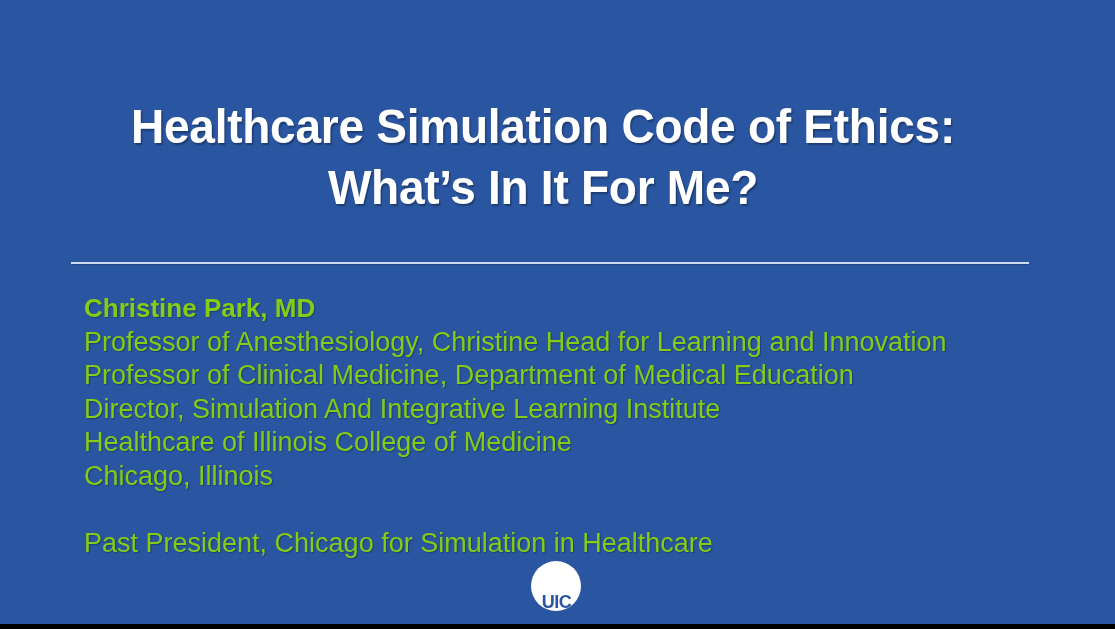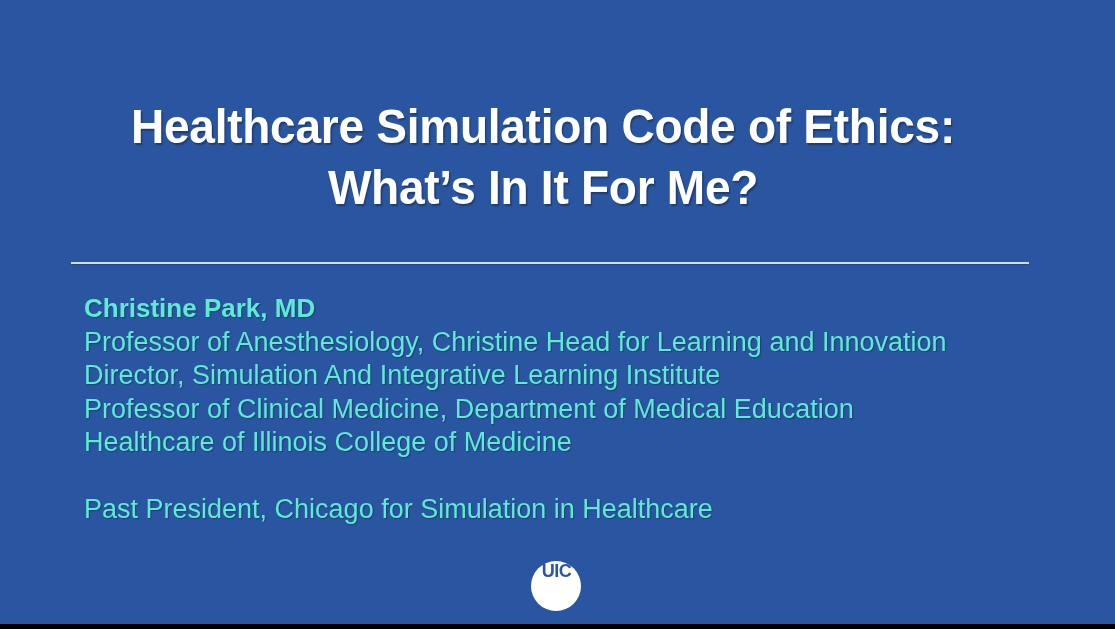--- a/index.html
+++ b/index.html
@@ -65,21 +65,21 @@
   .credits-block {
     position: absolute;
     left: 84px;
     top: 292px;
     width: 960px;
   }
   .credit-line {
     font-family: "Liberation Sans", sans-serif;
     font-size: 27px;
     line-height: 33.5px;
-    color: #5eead4;
+    color: #84cc16;
     white-space: nowrap;
     text-shadow: 1px 1px 1.2px rgba(0, 0, 0, 0.28);
   }
   .credit-line.is-bold {
     font-weight: bold;
     font-size: 26px;
   }
   .credit-line.is-spacer {
     height: 33.5px;
   }
@@ -87,21 +87,21 @@
   
   .uic-logo {
     position: absolute;
     left: 531px;
     top: 561px;
     width: 50px;
     height: 50px;
     border-radius: 50%;
     background: #ffffff;
     display: flex;
-    align-items: flex-start;
+    align-items: flex-end;
     justify-content: center;
   }
   .uic-logo-text {
     font-family: "Liberation Sans", sans-serif;
     font-weight: bold;
     font-size: 19px;
     letter-spacing: -0.6px;
     color: #2a55a0;
     transform: scaleX(0.95);
     line-height: 1;
@@ -115,23 +115,24 @@
   <div class="title-block">
     <div class="title-line">Healthcare Simulation Code of Ethics:</div>
     <div class="title-line">What’s In It For Me?</div>
   </div>
 
   <div class="divider-rule"></div>
 
   <div class="credits-block">
     <div class="credit-line is-bold">Christine Park, MD</div>
     <div class="credit-line">Professor of Anesthesiology,  Christine Head for Learning and Innovation</div>
+    <div class="credit-line">Professor of Clinical Medicine, Department of Medical Education</div>
     <div class="credit-line">Director, Simulation And Integrative Learning Institute</div>
-    <div class="credit-line">Professor of Clinical Medicine, Department of Medical Education</div>
     <div class="credit-line">Healthcare of Illinois College of Medicine</div>
+    <div class="credit-line">Chicago, Illinois</div>
     <div class="credit-line is-spacer"></div>
     <div class="credit-line">Past President, Chicago for Simulation in Healthcare</div>
   </div>
 
   <div class="uic-logo">
     <span class="uic-logo-text">UIC</span>
   </div>
 
   <div class="letterbox-bottom"></div>
 

